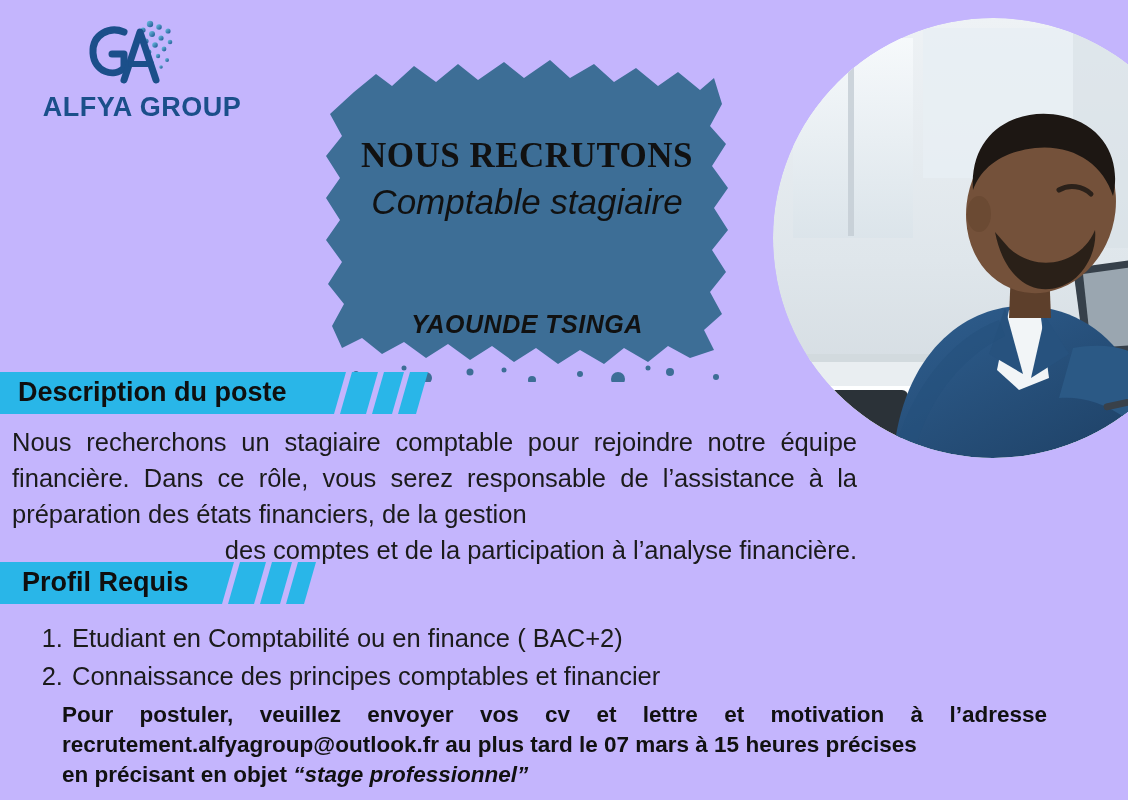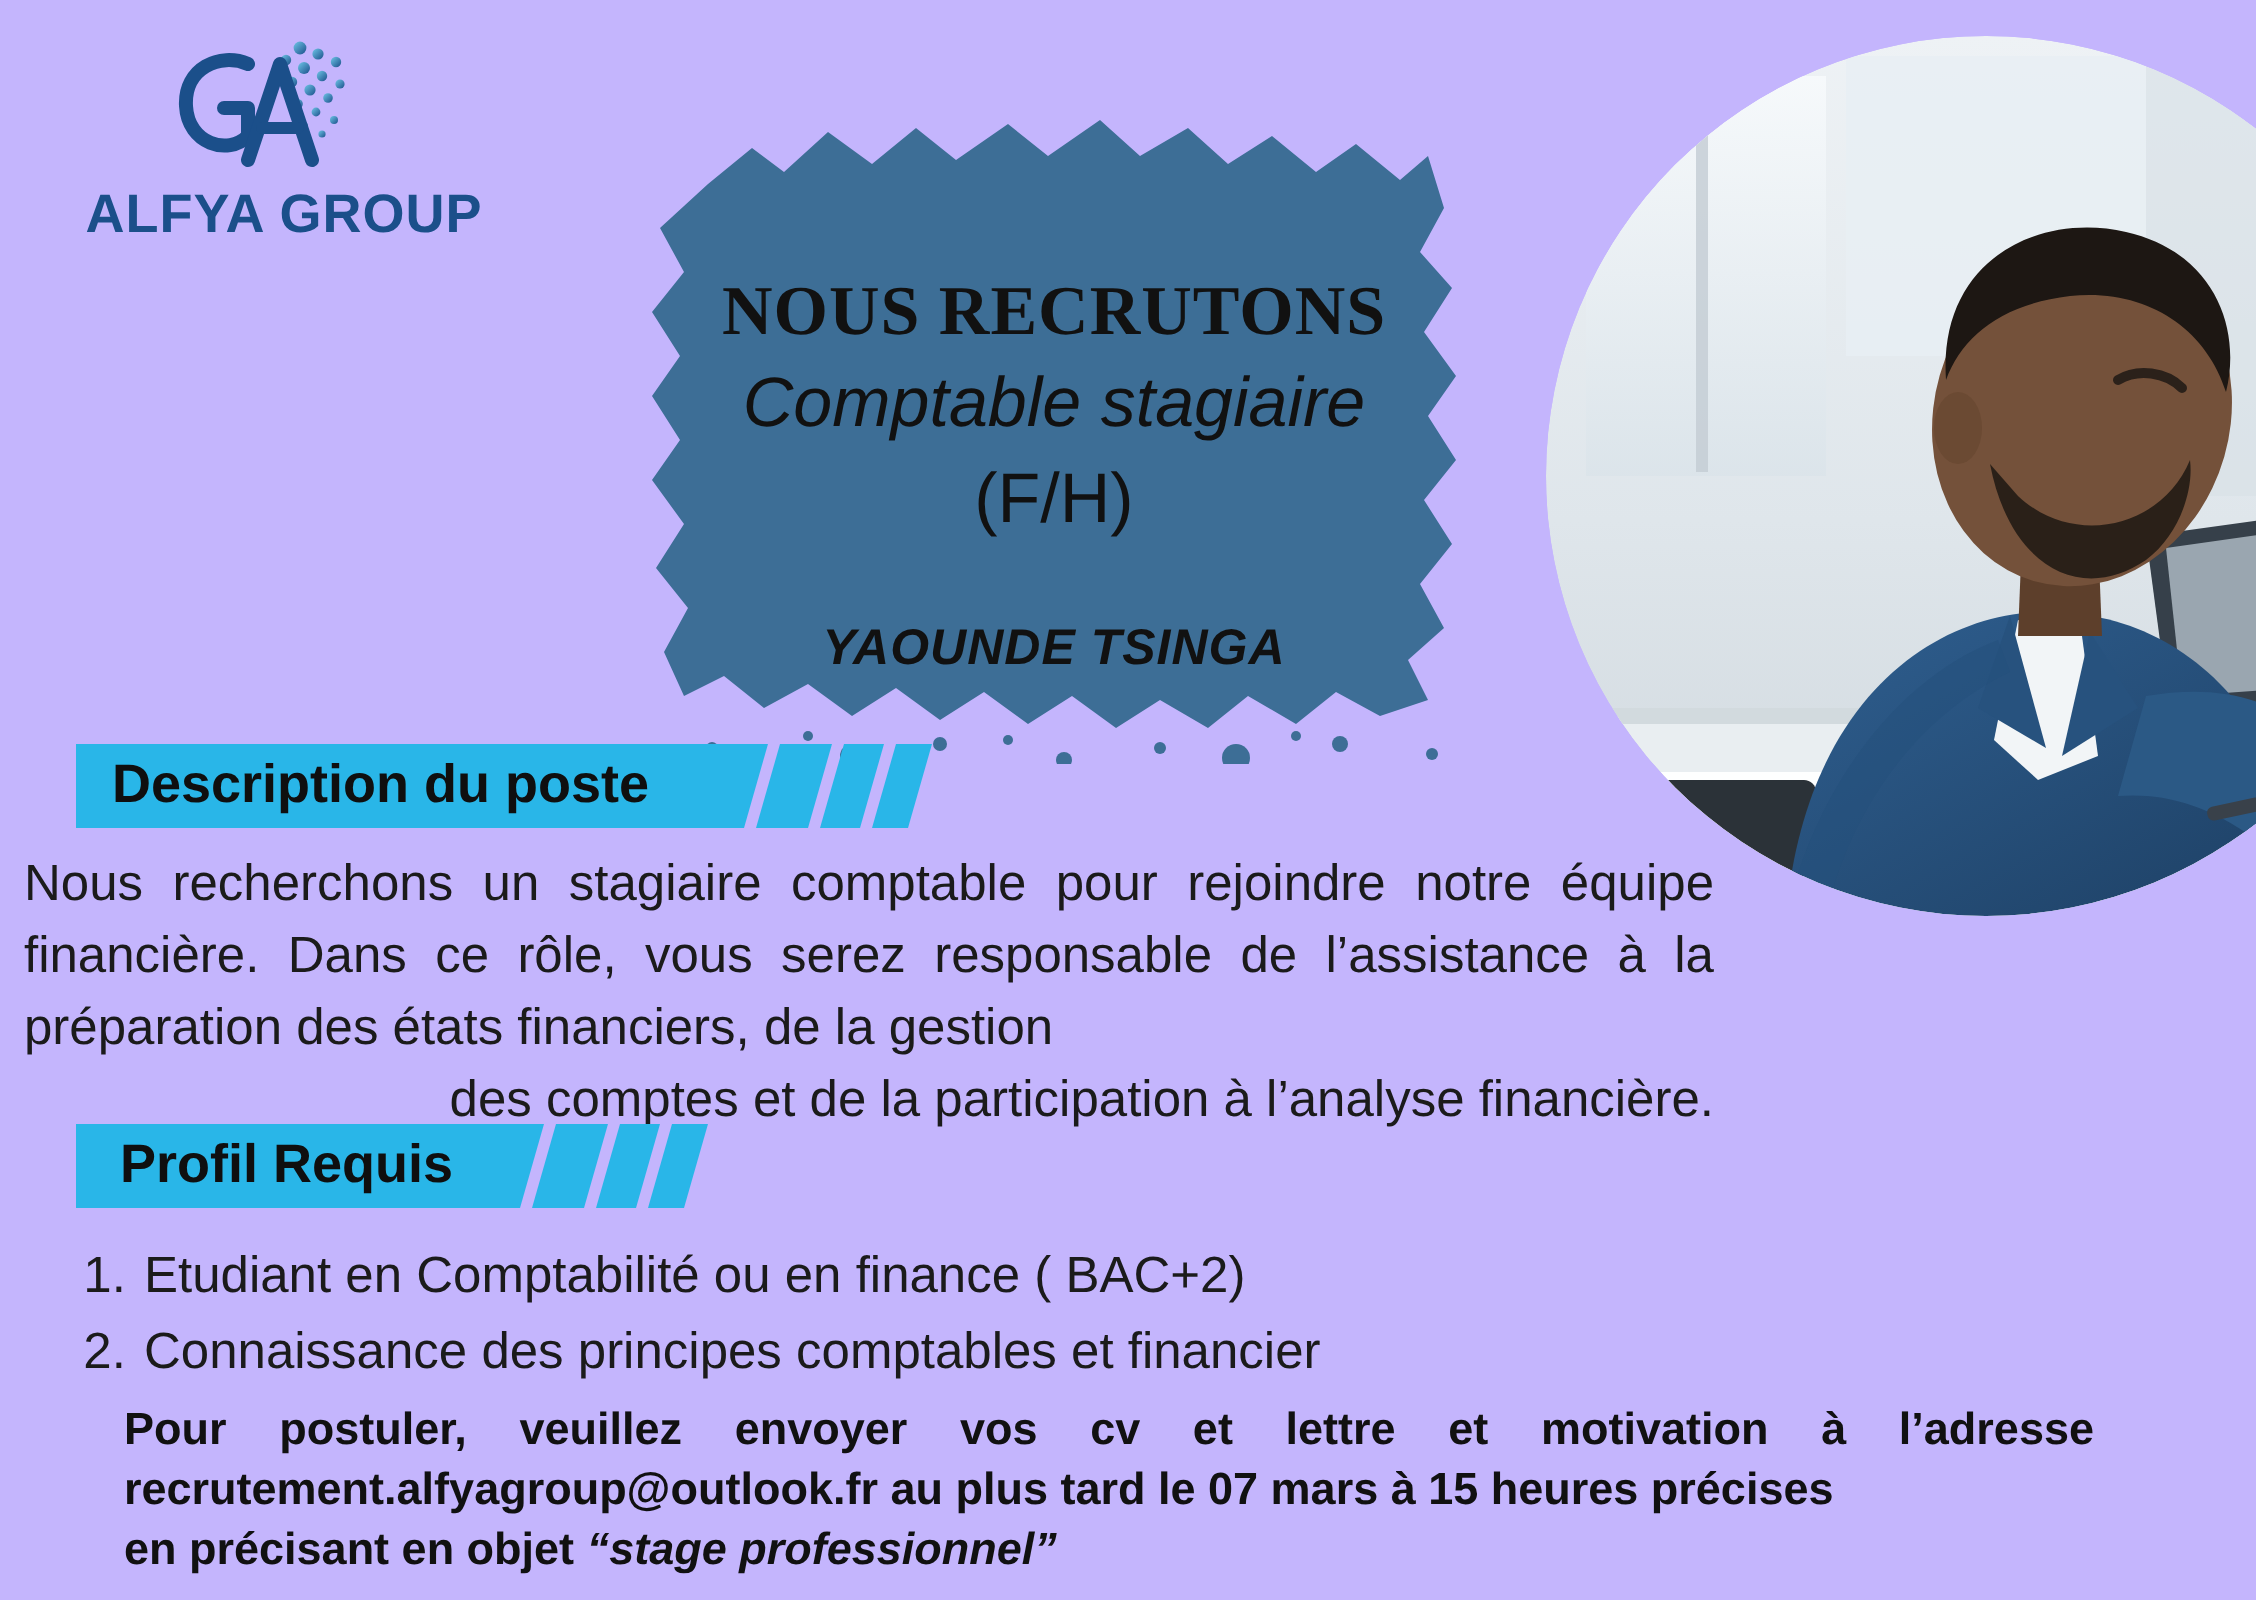--- a/index.html
+++ b/index.html
@@ -116,21 +116,20 @@
     width: 440px;
     height: 440px;
     border-radius: 50%;
     overflow: hidden;
   }
 
   
   .section-head {
     position: absolute;
     height: 34px;
-    margin-left: 38px;
   }
   .section-head .bar-svg {
     position: absolute;
     left: 0; top: 0;
   }
   .section-head .head-label {
     position: absolute;
     top: 5px;
     font-size: 27px;
     font-weight: bold;
@@ -252,21 +251,20 @@
           <circle cx="352" cy="320" r="4"></circle>
         <circle cx="398" cy="325" r="3"></circle>
           <circle cx="86" cy="316" r="2.5"></circle>
         <circle cx="186" cy="318" r="2.5"></circle>
           <circle cx="330" cy="316" r="2.5"></circle>
       </g>
     </svg>
     <div class="headline-text">
       <div class="hl-1">NOUS RECRUTONS</div>
       <div class="hl-2">Comptable stagiaire</div>
-      <div class="hl-3">(F/H)</div>
       <div class="hl-4">YAOUNDE TSINGA</div>
     </div>
   </div>
 
   <div class="photo">
     <svg viewBox="0 0 440 440" width="440" height="440">
       <defs>
         <clipPath id="circClip">
             <circle cx="220" cy="220" r="220"></circle>
           </clipPath>

